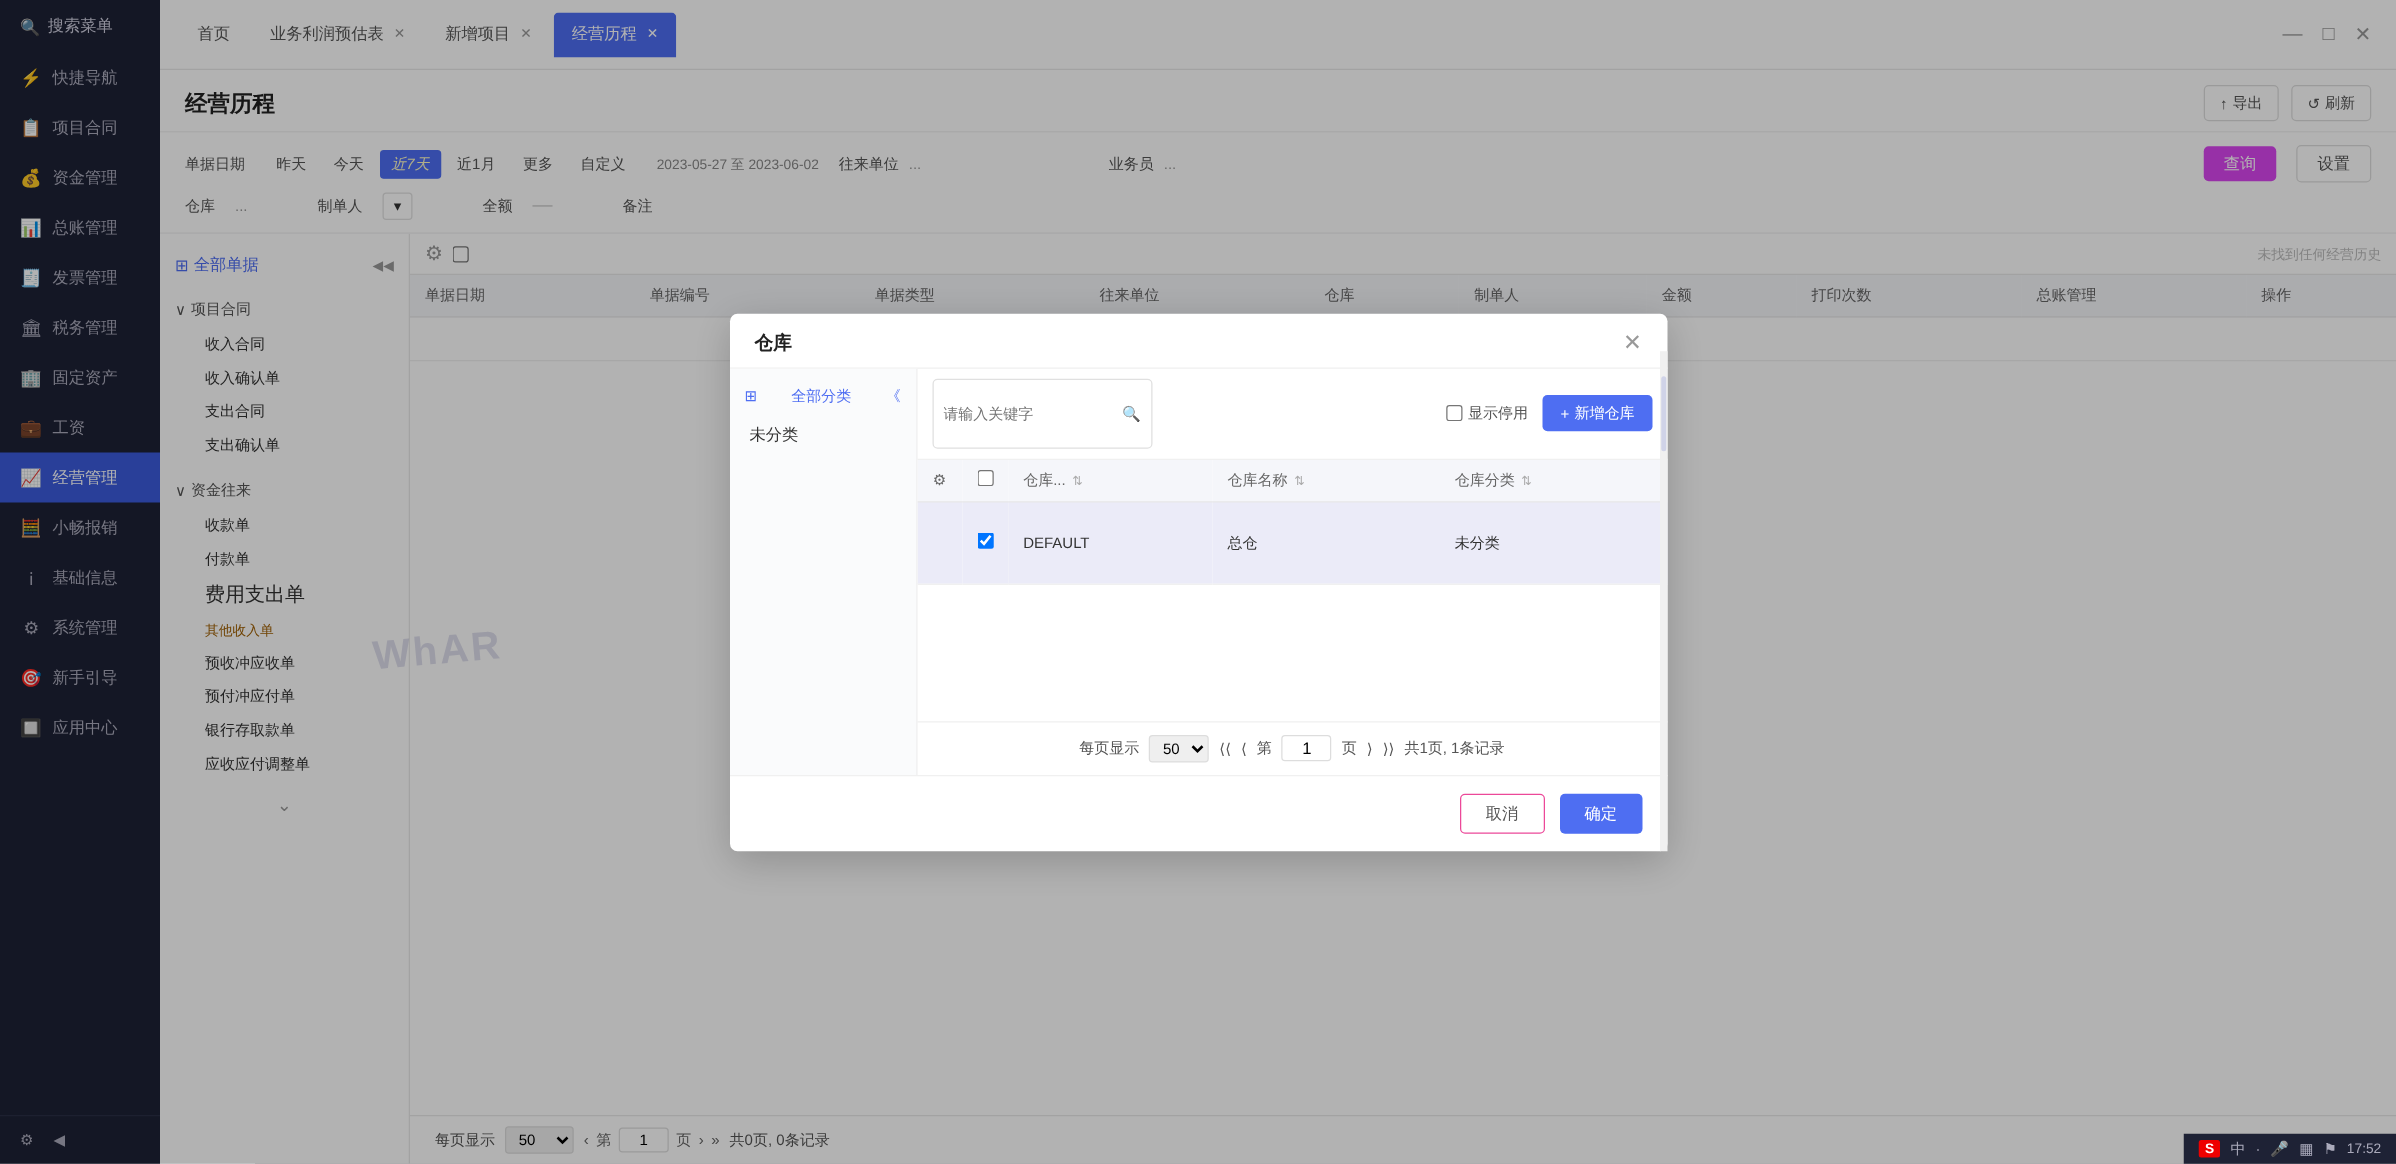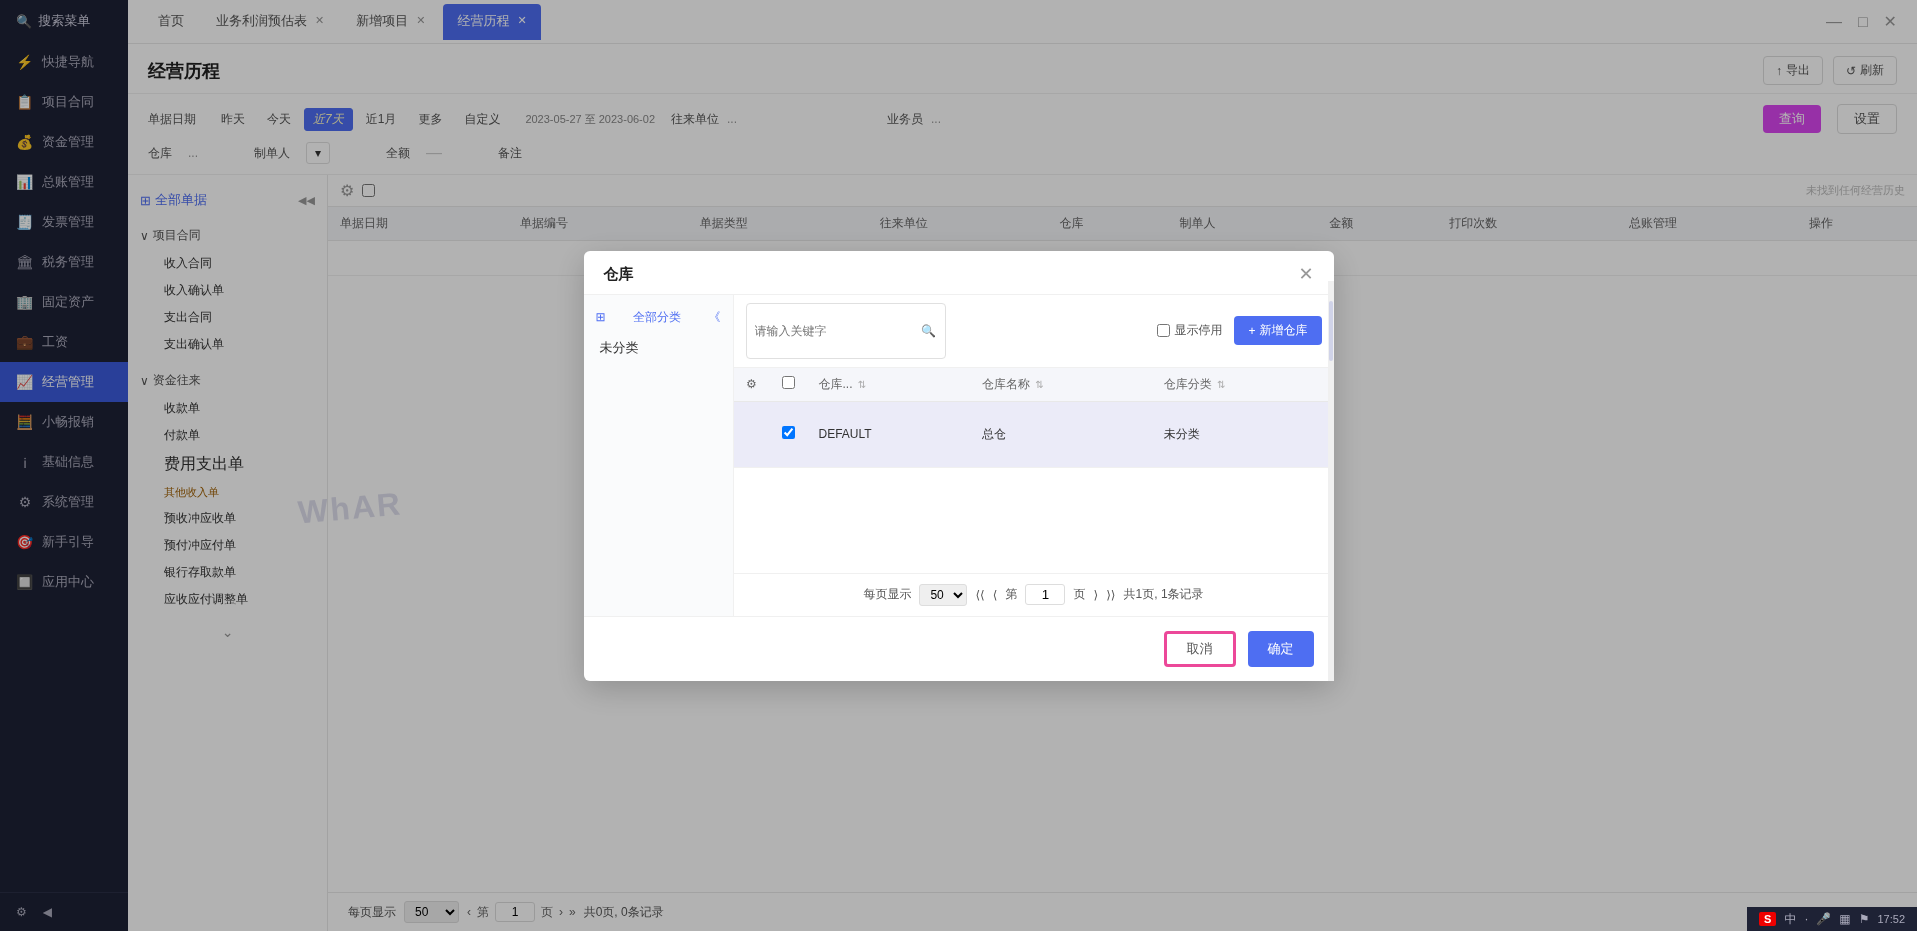--- a/index.html
+++ b/index.html
@@ -28,21 +28,21 @@
     .sidebar-bottom span { color: #aab; font-size: 12px; cursor: pointer; }
 
     
     .main-content {
       margin-left: 128px; display: flex; flex-direction: column; height: 931px; flex: 1;
     }
 
     
     .tab-bar {
       display: flex; align-items: center; background: #fff; border-bottom: 1px solid #e8e8e8;
-      height: 44px; padding: 0 16px; gap: 4px; position: relative; text-align: center;
+      height: 56px; padding: 0 16px; gap: 4px; position: relative; text-align: center;
     }
     .tab {
       display: flex; align-items: center; gap: 6px; padding: 8px 14px;
       font-size: 13px; color: #555; cursor: pointer; border-bottom: 2px solid transparent;
       white-space: nowrap;
     }
     .tab.active { color: #fff; background: #4e6ef2; border-radius: 4px 4px 0 0; }
     .tab .close { font-size: 11px; color: #999; margin-left: 2px; }
     .tab.active .close { color: #fff; }
     .tab-bar-right { margin-left: auto; display: flex; align-items: center; gap: 8px; }
@@ -143,21 +143,21 @@
     .modal-sidebar-item {
       padding: 7px 16px; font-size: 13px; color: #333; cursor: pointer;
     }
     .modal-main { flex: 1; display: flex; flex-direction: column; }
     .modal-toolbar {
       display: flex; align-items: center; justify-content: space-between;
       padding: 8px 12px; border-bottom: 1px solid #f0f0f0;
     }
     .modal-search {
       display: flex; align-items: center; border: 1px solid #e0e0e0; border-radius: 4px;
-      padding: 20px 8px; font-size: 12px; color: #999; gap: 6px; width: 200px;
+      padding: 20px 8px; font-size: 12px; color: #999; gap: 6px; width: 176px;
     }
     .modal-search input {
       border: none; outline: none; font-size: 12px; color: #333; width: 100%;
       background: transparent;
     }
     .modal-toolbar-right { display: flex; align-items: center; gap: 12px; }
     .checkbox-label { display: flex; align-items: center; gap: 4px; font-size: 12px; color: #555; cursor: pointer; }
     .btn-add-warehouse {
       background: #4e6ef2; color: #fff; border: none; border-radius: 4px;
       padding: 6px 14px; font-size: 12px; cursor: pointer; display: flex; align-items: center; gap: 4px;
@@ -174,21 +174,21 @@
       align-items: center; justify-content: center; gap: 8px; font-size: 12px; color: #555;
     }
     .modal-footer-pagination .page-input {
       width: 40px; border: 1px solid #ddd; border-radius: 3px; text-align: center; padding: 2px 4px;
     }
     .modal-actions {
       display: flex; justify-content: flex-end; gap: 12px;
       padding: 14px 20px; border-top: 1px solid #f0f0f0;
     }
     .btn-cancel {
-      padding: 6px 20px; font-size: 13px; border: 3px solid #ec4899; border-radius: 4px;
+      padding: 6px 20px; font-size: 13px; border: 1px solid #ec4899; border-radius: 4px;
       background: #fff; color: #555; cursor: pointer;
     }
     .btn-confirm {
       padding: 6px 20px; font-size: 13px; border: none; border-radius: 4px;
       background: #4e6ef2; color: #fff; cursor: pointer;
     }
     .sort-icon { font-size: 10px; color: #aaa; margin-left: 2px; }
 
     
     .watermark {

